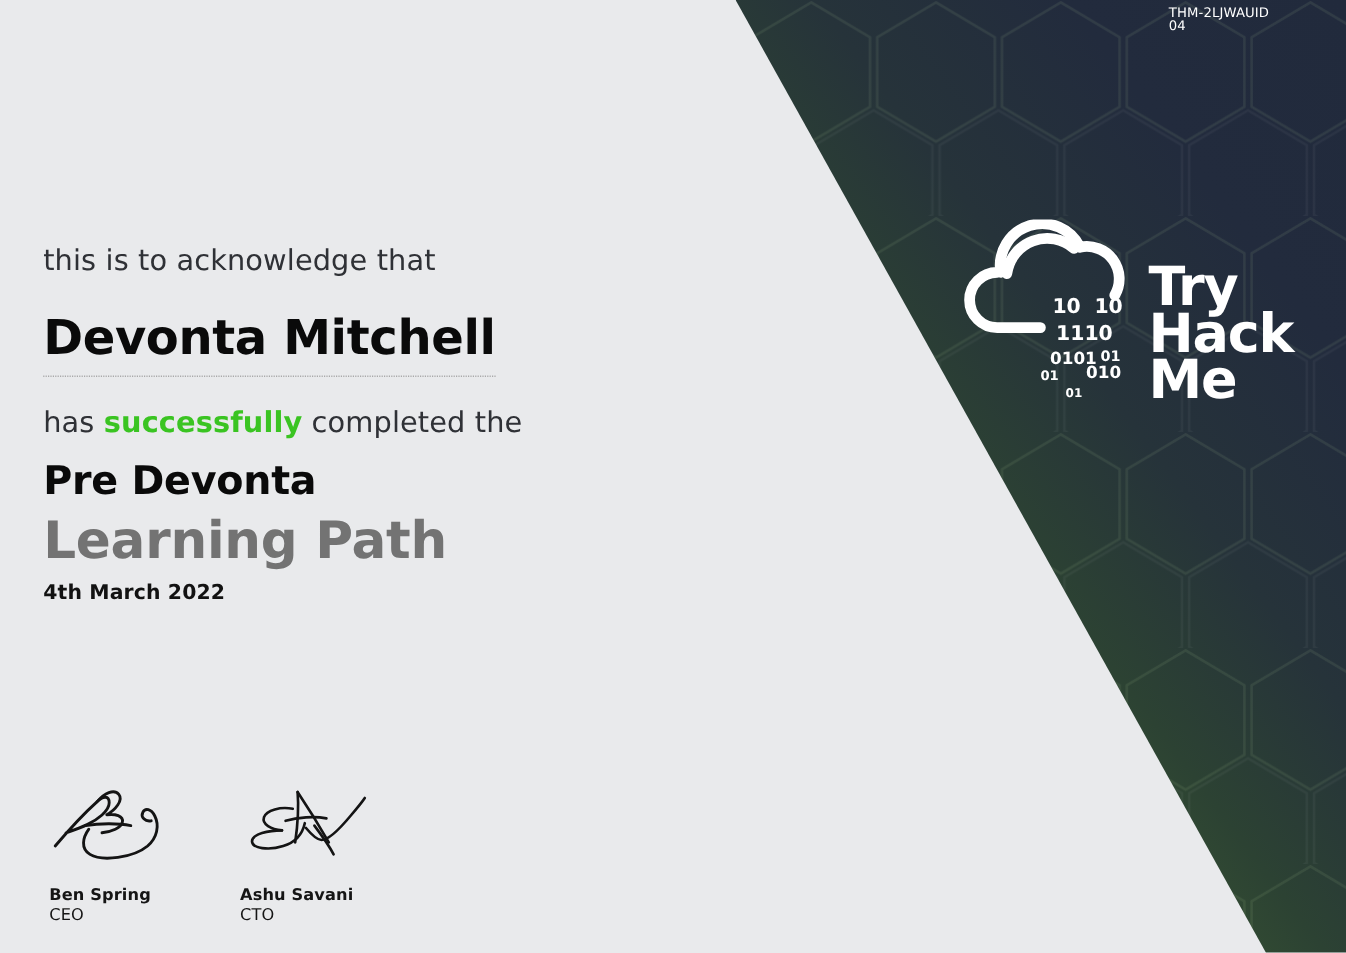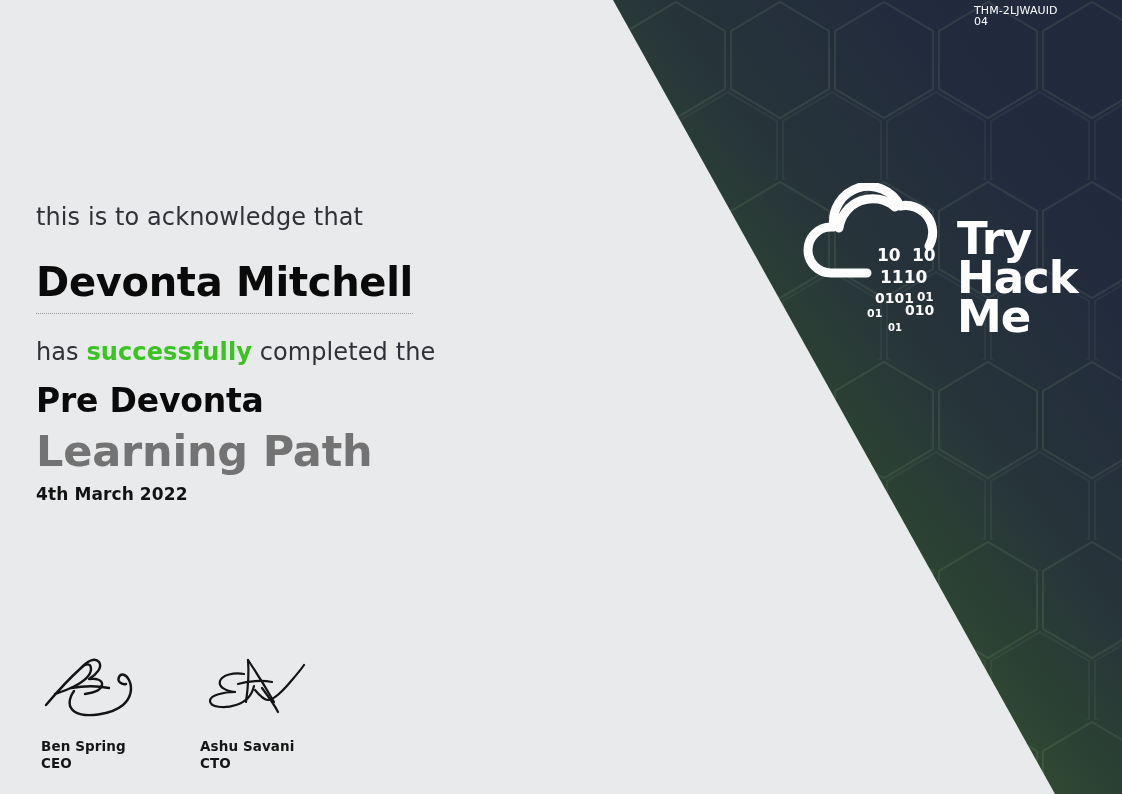--- a/index.html
+++ b/index.html
@@ -194,21 +194,21 @@
     font-weight: 700;
     color: #151515;
     letter-spacing: 0.1px;
     white-space: nowrap;
   }
   .sig-role {
     position: absolute;
     left: 0;
     top: 105px;
     font-size: 13.5px;
-    font-weight: 700;
+    font-weight: 400;
     color: #151515;
     letter-spacing: 0.1px;
     white-space: nowrap;
   }
 </style>
 </head>
 <body>
 
 <div class="right-panel">
   <svg width="1122" height="794" viewBox="0 0 1122 794" xmlns="http://www.w3.org/2000/svg">

